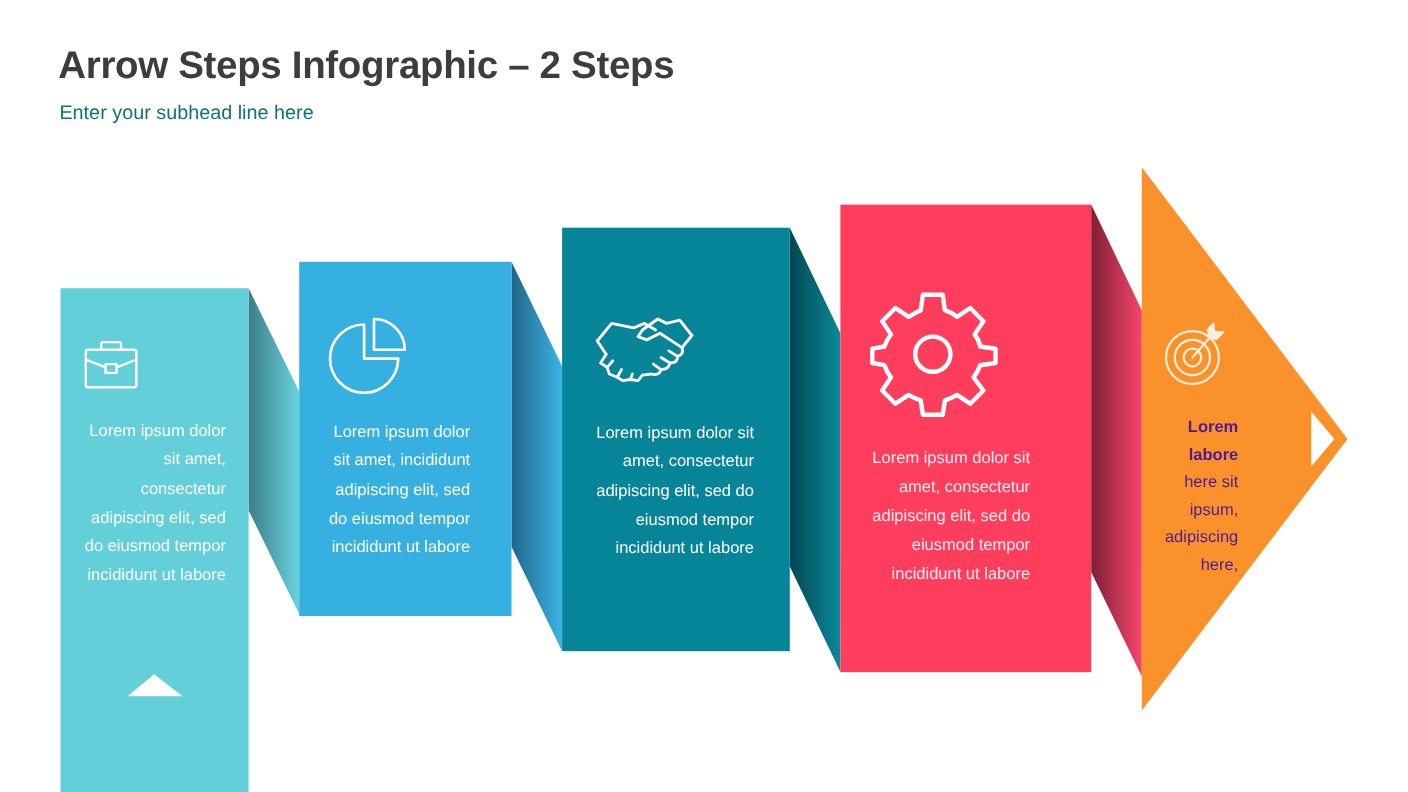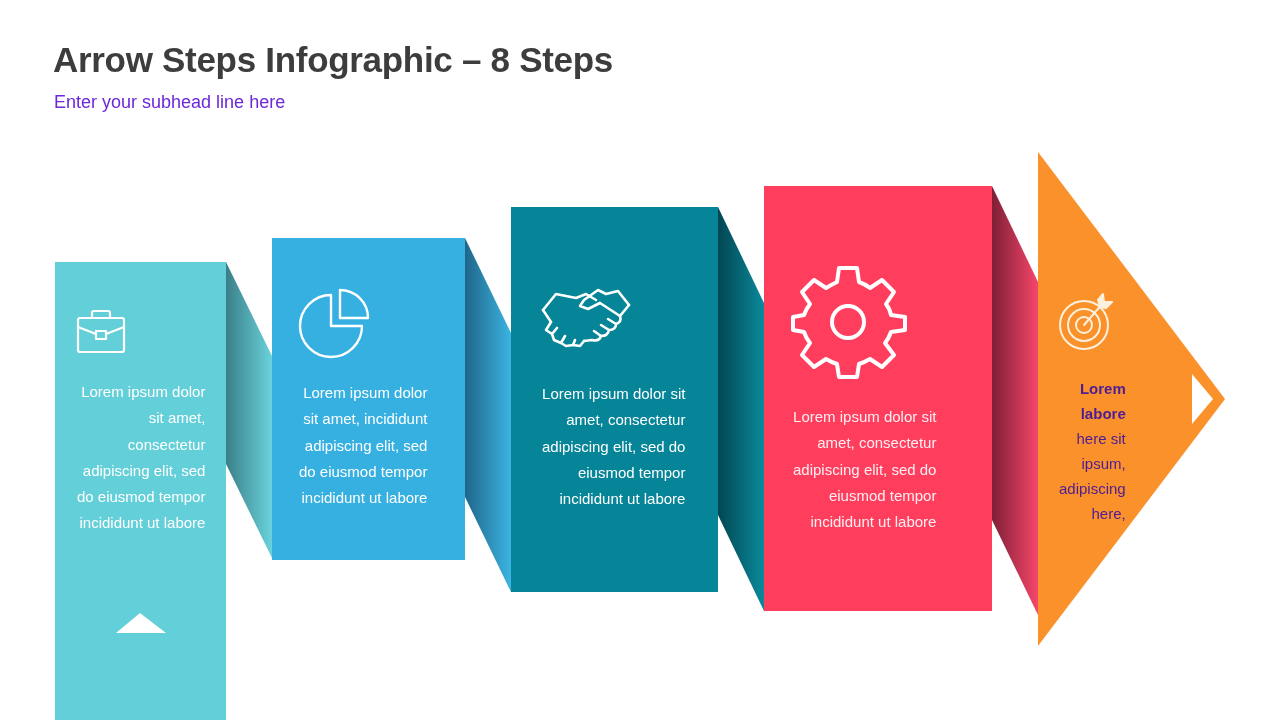--- a/index.html
+++ b/index.html
@@ -1,28 +1,28 @@
 <!DOCTYPE html>
 <html><head>
 <meta charset="utf-8">
 <style>
   html, body { margin:0; padding:0; }
   body { width:1280px; height:720px; position:relative; overflow:hidden; background:#ffffff; font-family:"Liberation Sans", "DejaVu Sans", sans-serif; }
   .title { position:absolute; left:53px; top:40px; font-size:35px; font-weight:bold; color:#3d3d3d; letter-spacing:-0.3px; white-space:nowrap; }
-  .subtitle { position:absolute; left:54px; top:92px; font-size:18px; color:#6d28d9; white-space:nowrap; }
+  .subtitle { position:absolute; left:54px; top:92px; font-size:18px; color:#0f766e; white-space:nowrap; }
   .diagram { position:absolute; left:0; top:0; width:1280px; height:720px; }
   .txt { position:absolute; color:#ffffff; font-size:15px; line-height:26.3px; }
   .txt .line { display:block; white-space:nowrap;text-align:right; }
   .txt5 { color:#4c1d95; line-height:25px; }
   .txt5 .bold { font-weight:bold; }
 </style>
 </head>
 <body>
 
-<div class="title">Arrow Steps Infographic – 8 Steps</div>
+<div class="title">Arrow Steps Infographic – 2 Steps</div>
 <div class="subtitle">Enter your subhead line here</div>
 
 <svg class="diagram" width="1280" height="720" viewBox="0 0 1280 720" xmlns="http://www.w3.org/2000/svg">
   <defs>
     <linearGradient id="g1" x1="0" y1="0" x2="1" y2="0">
       <stop offset="0" stop-color="#3a7f88"></stop>
       <stop offset="1" stop-color="#6ad2dc"></stop>
     </linearGradient>
     <linearGradient id="g2" x1="0" y1="0" x2="1" y2="0">
       <stop offset="0" stop-color="#1f6689"></stop>

